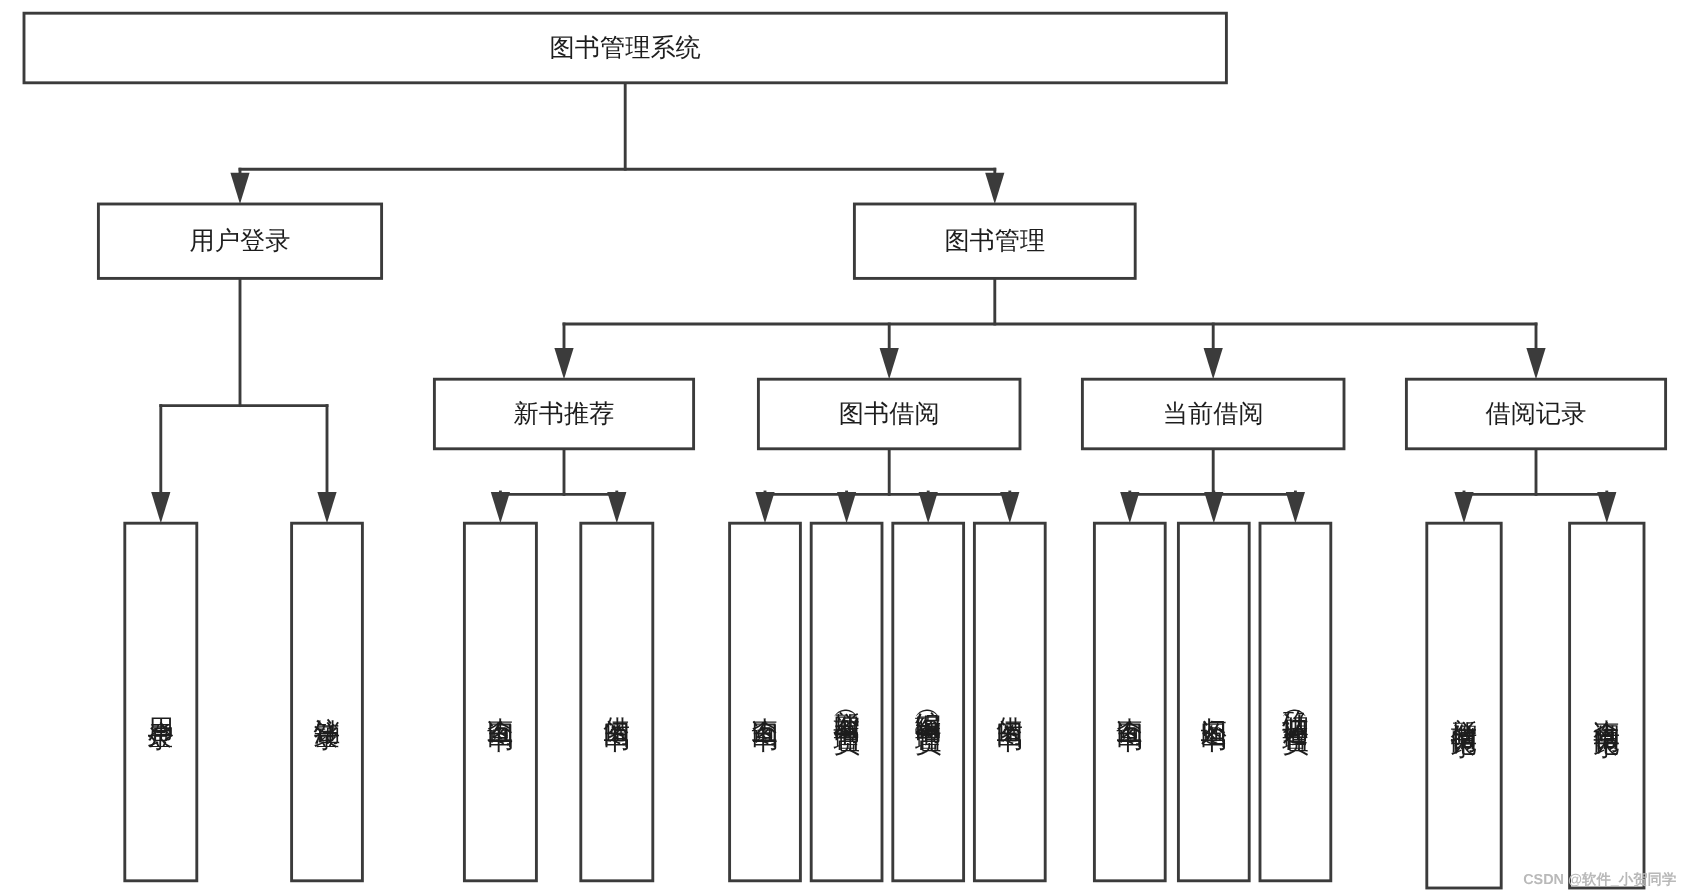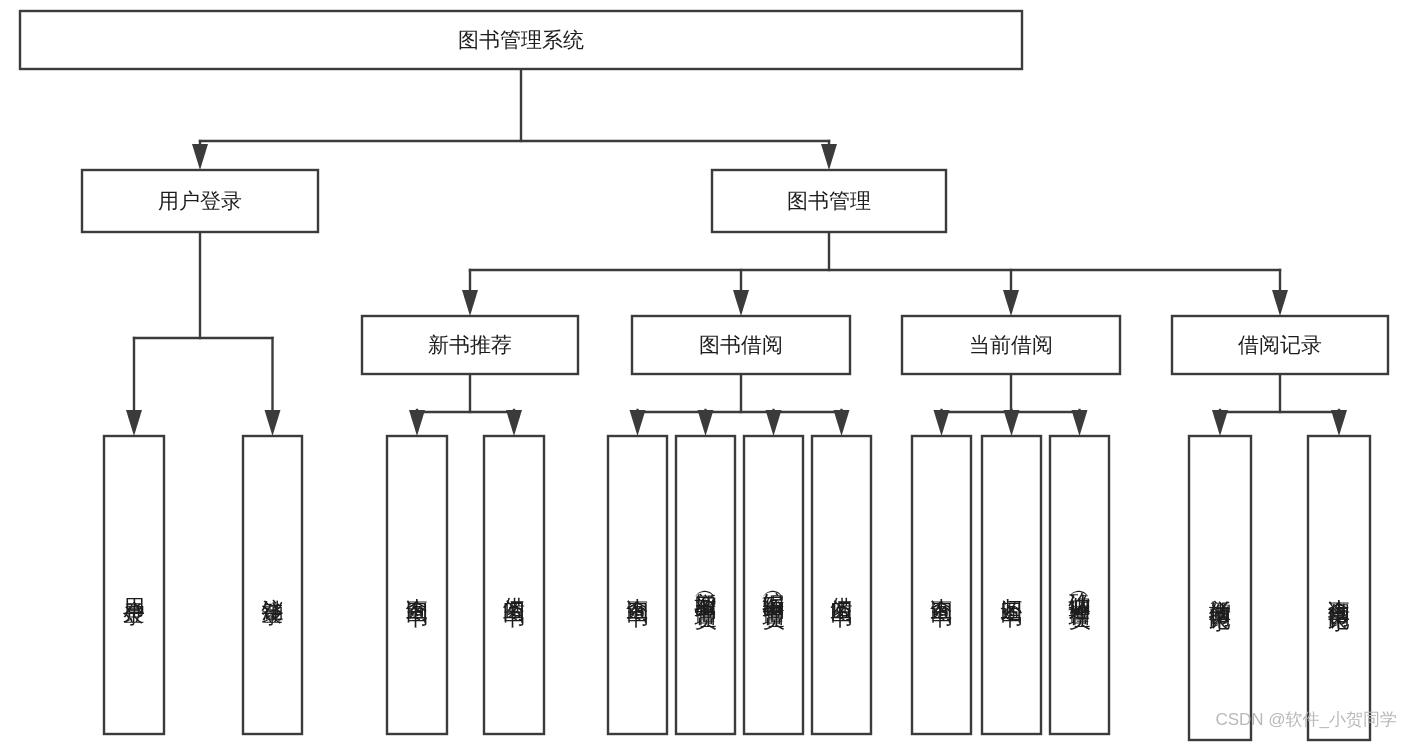--- a/index.html
+++ b/index.html
@@ -60,26 +60,27 @@
     font-size: 22px;
     line-height: 1.18;
     letter-spacing: 2.5px;
     color: #1d1d1d;
     white-space: nowrap;
     pointer-events: none;
   }
   .watermark {
     position: absolute;
     right: 8px;
-    bottom: 16px;
+    bottom: 5px;
     font-family: "Liberation Sans", "DejaVu Sans", sans-serif;
-    font-size: 17px;
+    font-size: 12px;
     color: #b9b9b9;
     white-space: nowrap;
     user-select: none;
+    font-weight: bold;
   }
 </style>
 </head>
 <body>
 
 <div id="diagram-root">
 
   <svg id="tree-svg" viewBox="0 0 1405 747">
     <defs></defs>
     <g id="connectors-layer">

